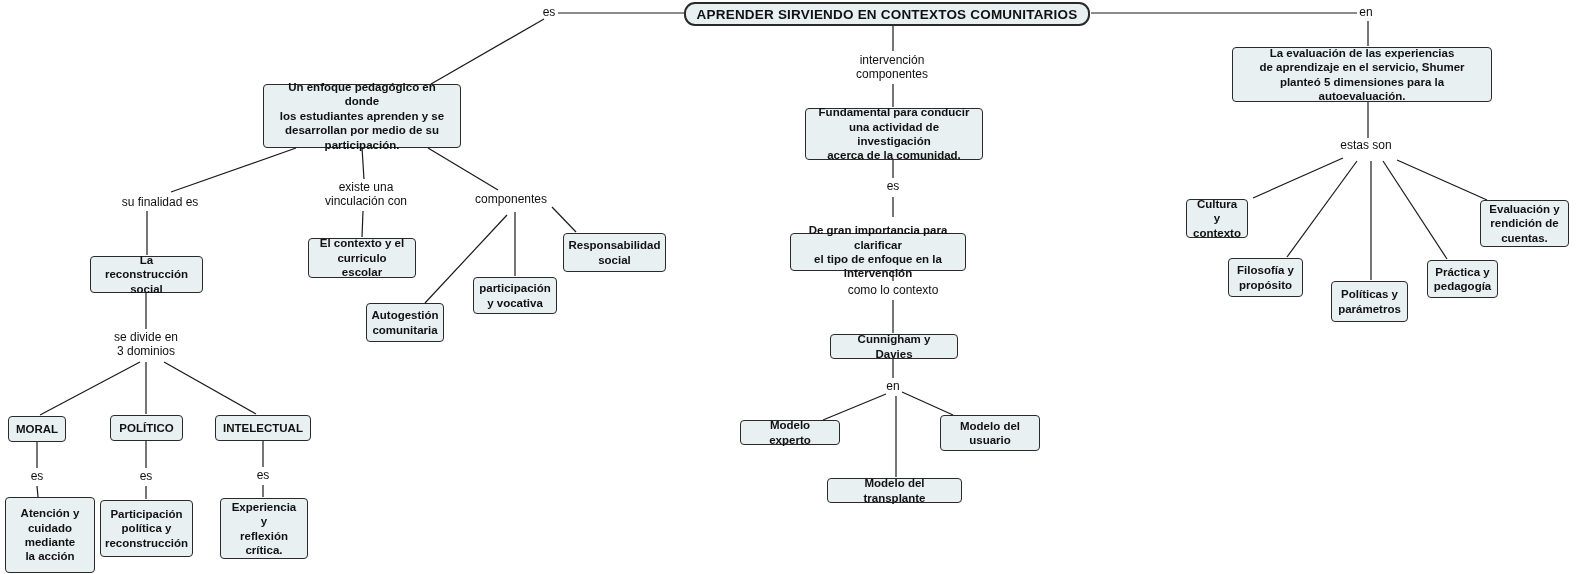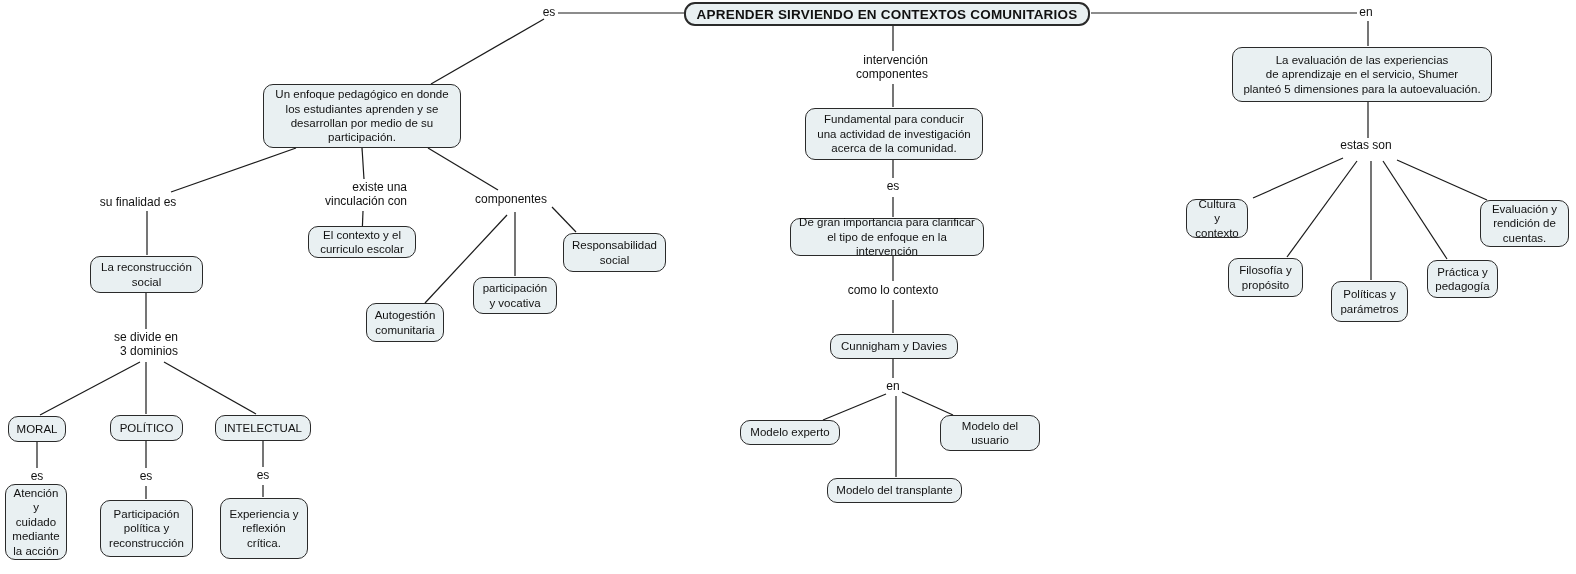--- a/index.html
+++ b/index.html
@@ -12,39 +12,40 @@
     overflow: hidden;
     color: #111;
   }
   .edges { position: absolute; left: 0; top: 0; }
   .box {
     position: absolute;
     display: flex; align-items: center; justify-content: center;
     text-align: center;
     background: var(--node-fill, #e9f0f2);
     border: 1.3px solid var(--node-border, #2a2a2a);
-    border-radius: 10px;
+    border-radius: 4px;
     font-size: 11.5px;
     line-height: 1.26;
     white-space: pre-line;
     padding: 2px 8px;
+    font-weight: bold;
   }
   .box.title {
     font-weight: bold;
     font-size: 13.5px;
     border-width: 2.5px;
     border-radius: 11px;
     letter-spacing: 0.2px;
     padding: 2px 10px;
     text-align: right;
   }
   .label {
     position: absolute;
     transform: translate(-50%, -50%);
-    text-align: right;
+    text-align: center;
     font-size: 12px;
     line-height: 1.15;
     white-space: pre-line;
   }
 </style>
 </head>
 <body style="--bg: #ffffff; --node-fill: #e9f0f2; --node-border: #2a2a2a;">
 
 <svg class="edges" width="1576" height="574">
   <g stroke="#1a1a1a" stroke-width="1.2" fill="none">
@@ -92,60 +93,60 @@
   </g>
 </svg>
 
 <div class="box title" style="left:684px;top:2px;width:406px;height:24px">APRENDER SIRVIENDO EN CONTEXTOS COMUNITARIOS</div>
 
 <div class="label" style="left:549px;top:13px">es</div>
 <div class="box" style="left:263px;top:84px;width:198px;height:64px">Un enfoque pedagógico en donde
 los estudiantes aprenden y se
 desarrollan por medio de su
 participación.</div>
-<div class="label" style="left:138px;top:203px">su finalidad es</div>
+<div class="label" style="left:160px;top:203px">su finalidad es</div>
 <div class="label" style="left:366px;top:195px">existe una
 vinculación con</div>
 <div class="label" style="left:511px;top:200px">componentes</div>
 <div class="box" style="left:90px;top:256px;width:113px;height:37px">La reconstrucción
 social</div>
-<div class="box" style="left:308px;top:226px;width:108px;height:32px">El contexto y el
+<div class="box" style="left:308px;top:238px;width:108px;height:40px">El contexto y el
 curriculo escolar</div>
 <div class="box" style="left:366px;top:303px;width:78px;height:39px">Autogestión
 comunitaria</div>
 <div class="box" style="left:473px;top:277px;width:84px;height:37px">participación
 y vocativa</div>
 <div class="box" style="left:563px;top:233px;width:103px;height:39px">Responsabilidad
 social</div>
 <div class="label" style="left:146px;top:345px">se divide en
 3 dominios</div>
 <div class="box" style="left:8px;top:416px;width:58px;height:26px">MORAL</div>
 <div class="box" style="left:110px;top:415px;width:73px;height:26px">POLÍTICO</div>
 <div class="box" style="left:215px;top:415px;width:96px;height:26px">INTELECTUAL</div>
 <div class="label" style="left:37px;top:477px">es</div>
 <div class="label" style="left:146px;top:477px">es</div>
 <div class="label" style="left:263px;top:476px">es</div>
-<div class="box" style="left:5px;top:484px;width:62px;height:76px">Atención y
+<div class="box" style="left:5px;top:497px;width:90px;height:76px">Atención y
 cuidado
 mediante
 la acción</div>
 <div class="box" style="left:100px;top:500px;width:93px;height:57px">Participación
 política y
 reconstrucción</div>
 <div class="box" style="left:220px;top:498px;width:88px;height:61px">Experiencia y
 reflexión
 crítica.</div>
 
 <div class="label" style="left:892px;top:68px">intervención
 componentes</div>
 <div class="box" style="left:805px;top:108px;width:178px;height:52px">Fundamental para conducir
 una actividad de investigación
 acerca de la comunidad.</div>
 <div class="label" style="left:893px;top:187px">es</div>
-<div class="box" style="left:790px;top:218px;width:194px;height:38px">De gran importancia para clarificar
+<div class="box" style="left:790px;top:233px;width:176px;height:38px">De gran importancia para clarificar
 el tipo de enfoque en la intervención</div>
 <div class="label" style="left:893px;top:291px">como lo contexto</div>
 <div class="box" style="left:830px;top:334px;width:128px;height:25px">Cunnigham y Davies</div>
 <div class="label" style="left:893px;top:387px">en</div>
 <div class="box" style="left:740px;top:420px;width:100px;height:25px">Modelo experto</div>
 <div class="box" style="left:940px;top:415px;width:100px;height:36px">Modelo del
 usuario</div>
 <div class="box" style="left:827px;top:478px;width:135px;height:25px">Modelo del transplante</div>
 
 <div class="label" style="left:1366px;top:13px">en</div>

